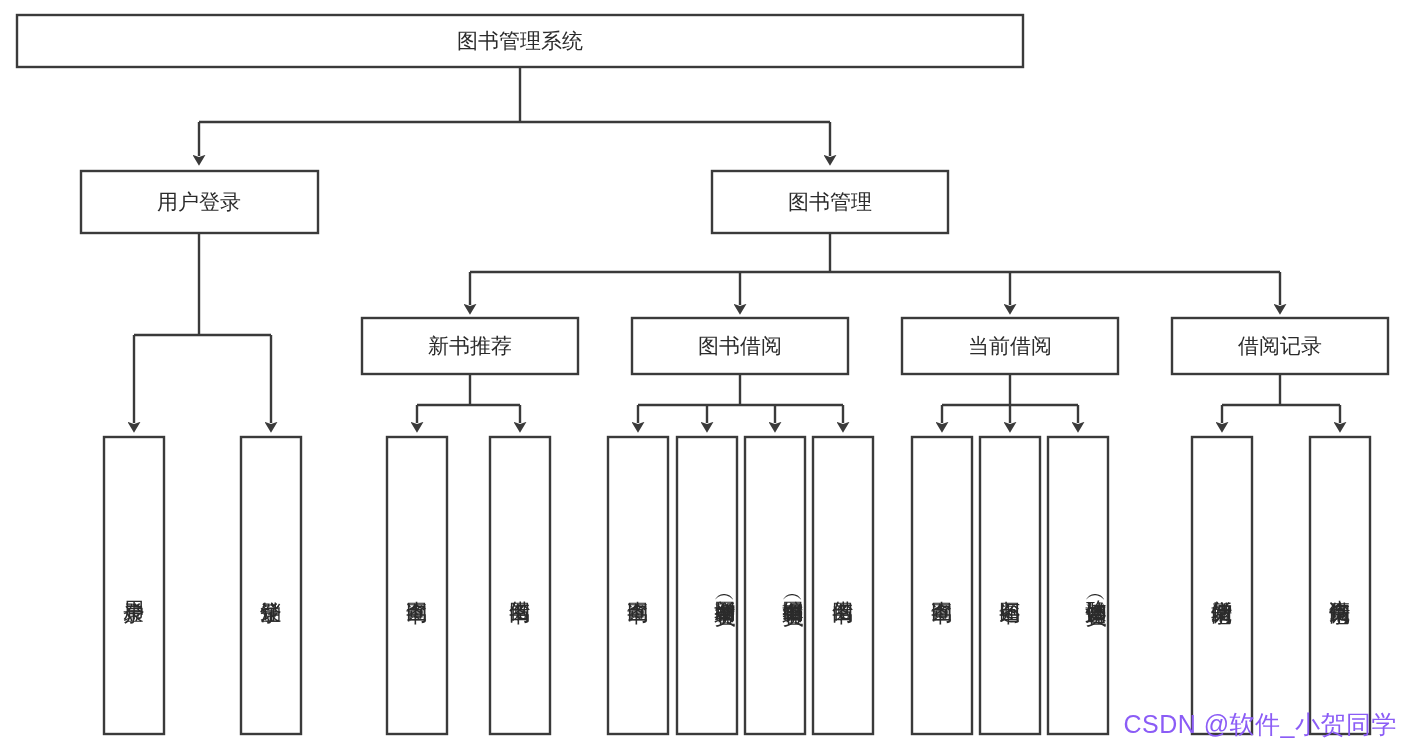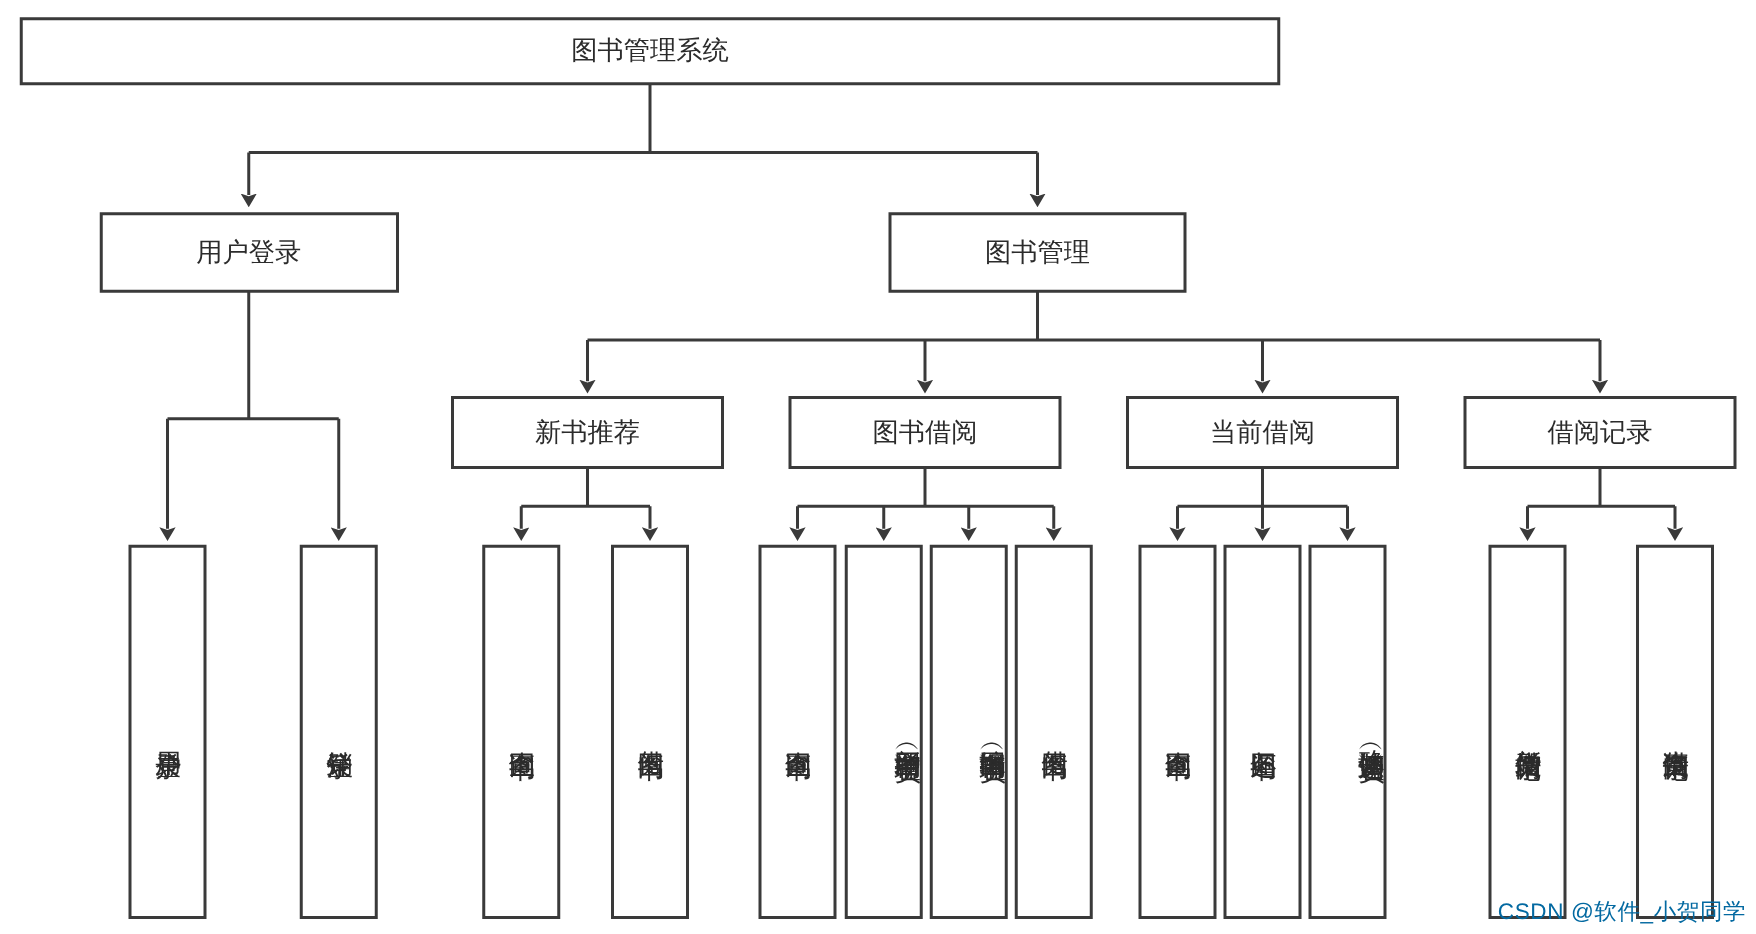--- a/index.html
+++ b/index.html
@@ -62,22 +62,22 @@
     justify-content: center;
     text-align: center;
     pointer-events: none;
     overflow: hidden;
   }
   .watermark {
     position: absolute;
     right: 8px;
     bottom: 6px;
     font-family: "Liberation Sans", "DejaVu Sans", sans-serif;
-    font-size: 18px;
-    color: #0369a1;
+    font-size: 25px;
+    color: #8b5cf6;
     letter-spacing: 0.5px;
     user-select: none;
     white-space: nowrap;
   }
 </style>
 </head>
 <body>
 
 <div id="diagram-root">
 

